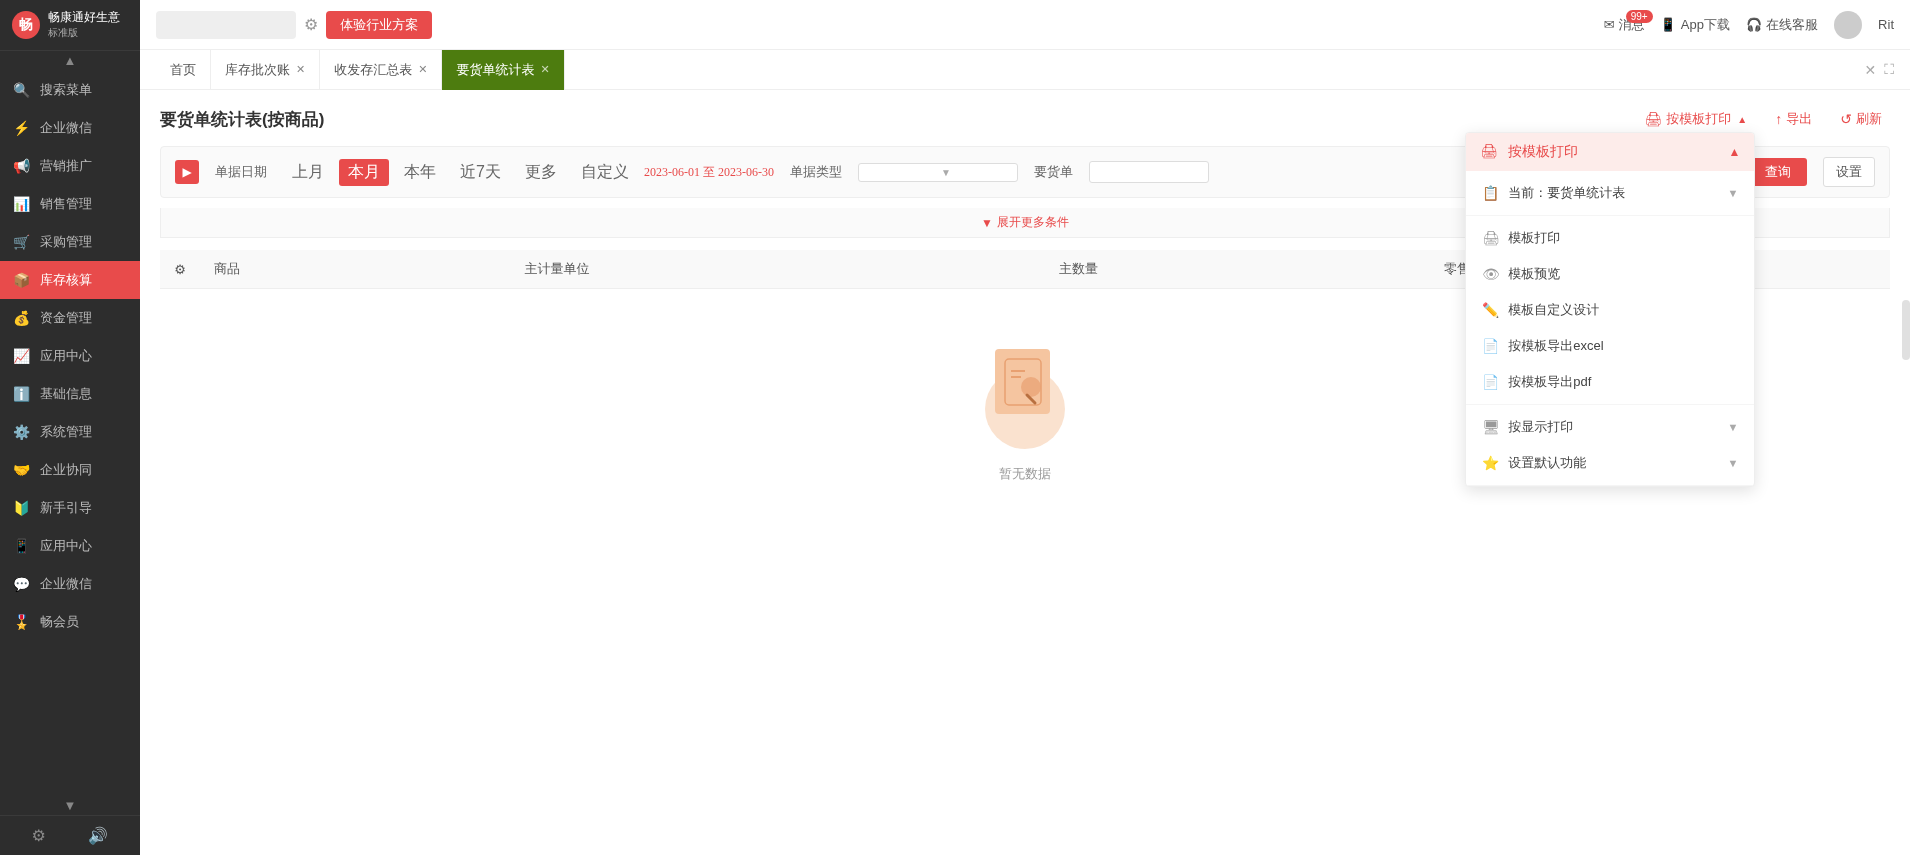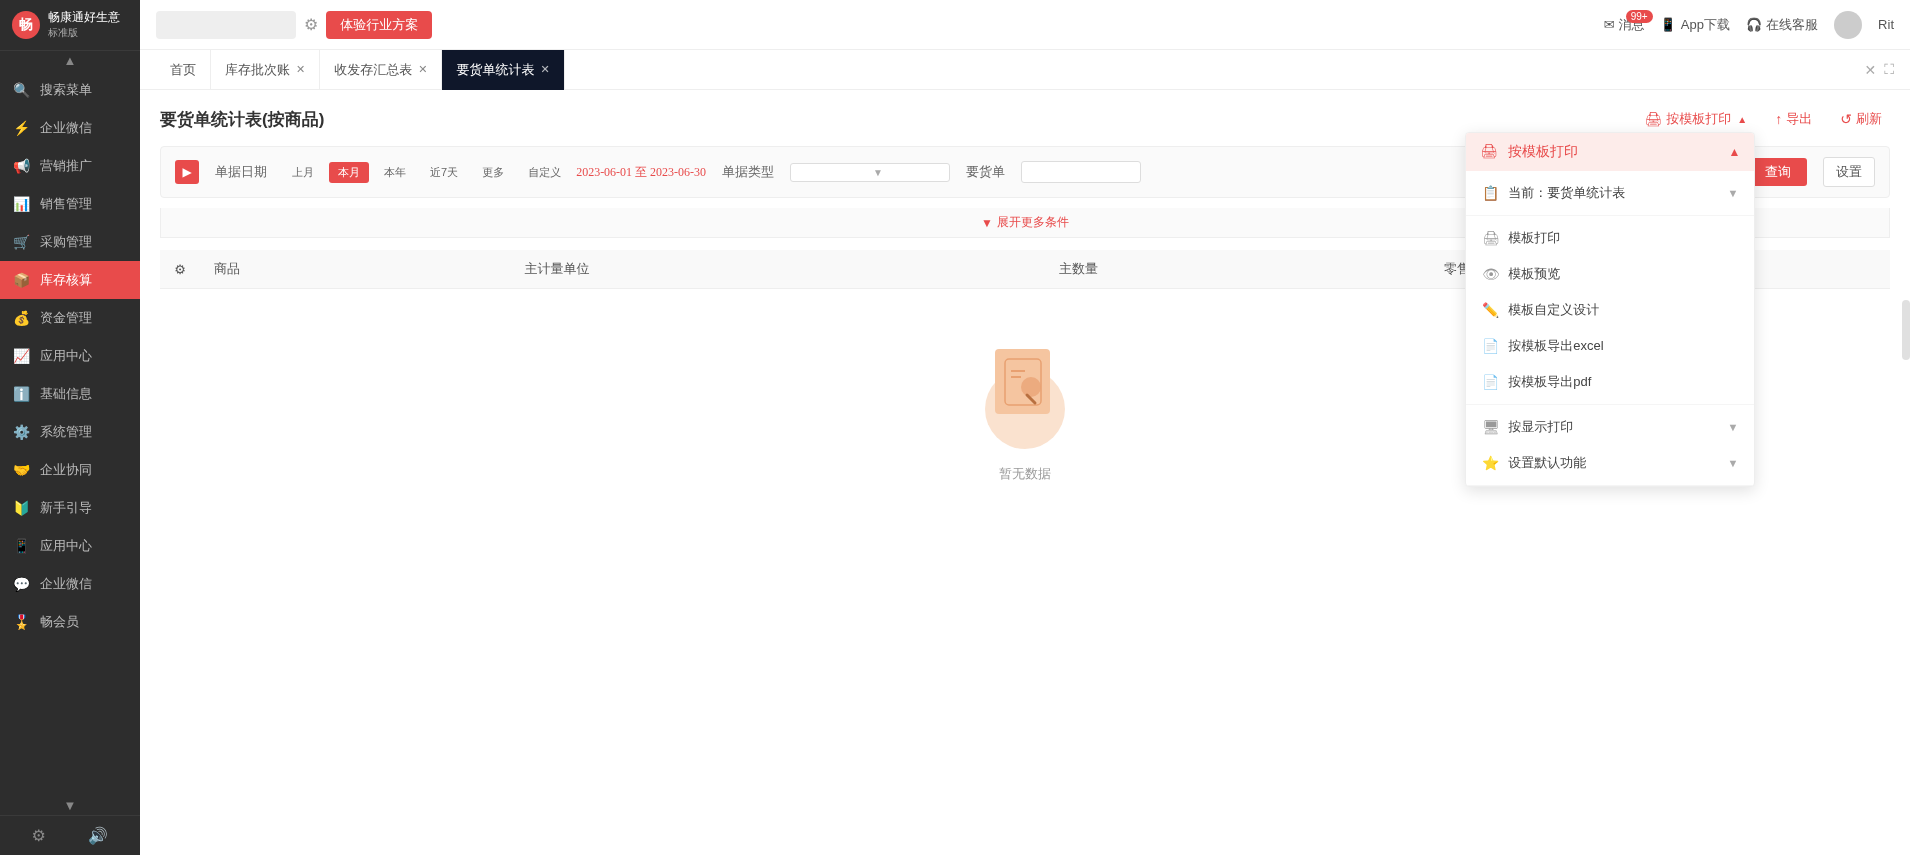--- a/index.html
+++ b/index.html
@@ -118,21 +118,21 @@
       padding: 0 14px;
       height: 40px;
       display: flex; align-items: center;
       cursor: pointer;
       color: #555;
       font-size: 13px;
       border-right: 1px solid #eee;
       white-space: nowrap;
     }
     .tab-item:first-child { border-left: none; }
-    .tab-item.active { background: #0f172a; color: #fff; }
+    .tab-item.active { background: #4d7c0f; color: #fff; }
     .tab-item .tab-close { margin-left: 6px; font-size: 11px; opacity: 0.7; }
     .tabs-bar-right { margin-left: auto; display: flex; align-items: center; gap: 8px; }
     .tab-expand-btn { color: #aaa; font-size: 14px; cursor: pointer; }
 
     
     .page-content {
       flex: 1;
       overflow-y: auto;
       padding: 0;
       background: #a16207;
@@ -182,21 +182,21 @@
       display: flex; align-items: center; justify-content: center;
       cursor: pointer;
       font-size: 12px;
     }
     .filter-label { color: #666; font-size: 13px; white-space: nowrap; }
     .filter-dates { display: flex; align-items: center; gap: 6px; }
     .date-btn {
       padding: 2px 8px;
       border-radius: 3px;
       cursor: pointer;
-      font-size: 11px;
+      font-size: 16px;
       color: #666;
       border: 1px solid transparent;
     }
     .date-btn.active { background: #e84b4b; color: #fff; }
     .date-range { font-size: 12px; color: #e84b4b; font-family: Liberation Serif, serif; }
     .filter-dropdown {
       display: flex; align-items: center; gap: 6px;
       border: 1px solid #ddd; border-radius: 3px;
       padding: 3px 8px; cursor: pointer;
       background: #fff; min-width: 160px;

